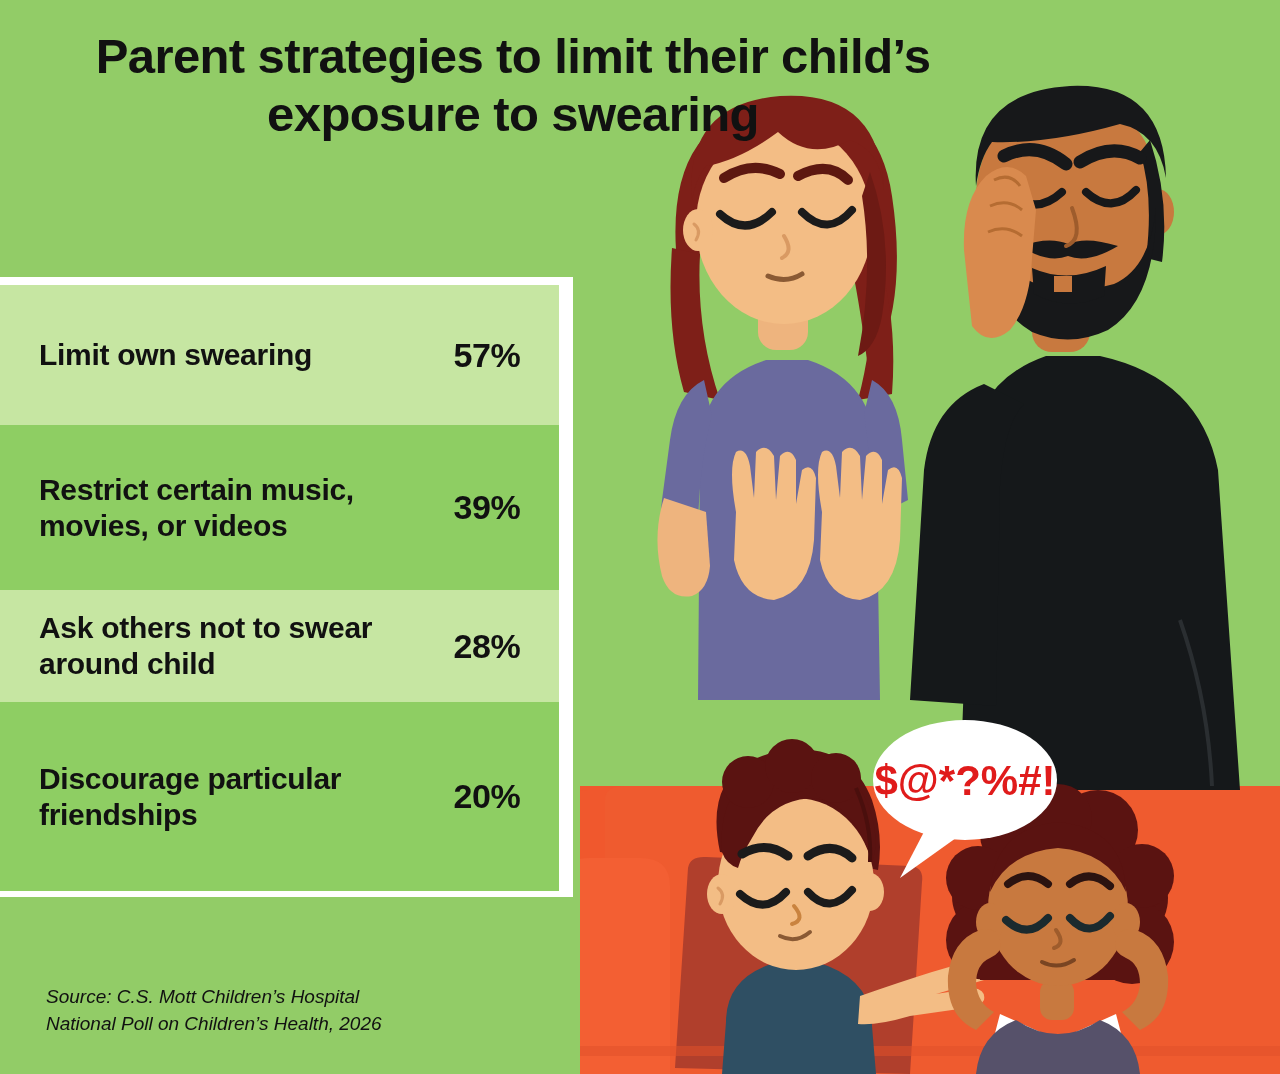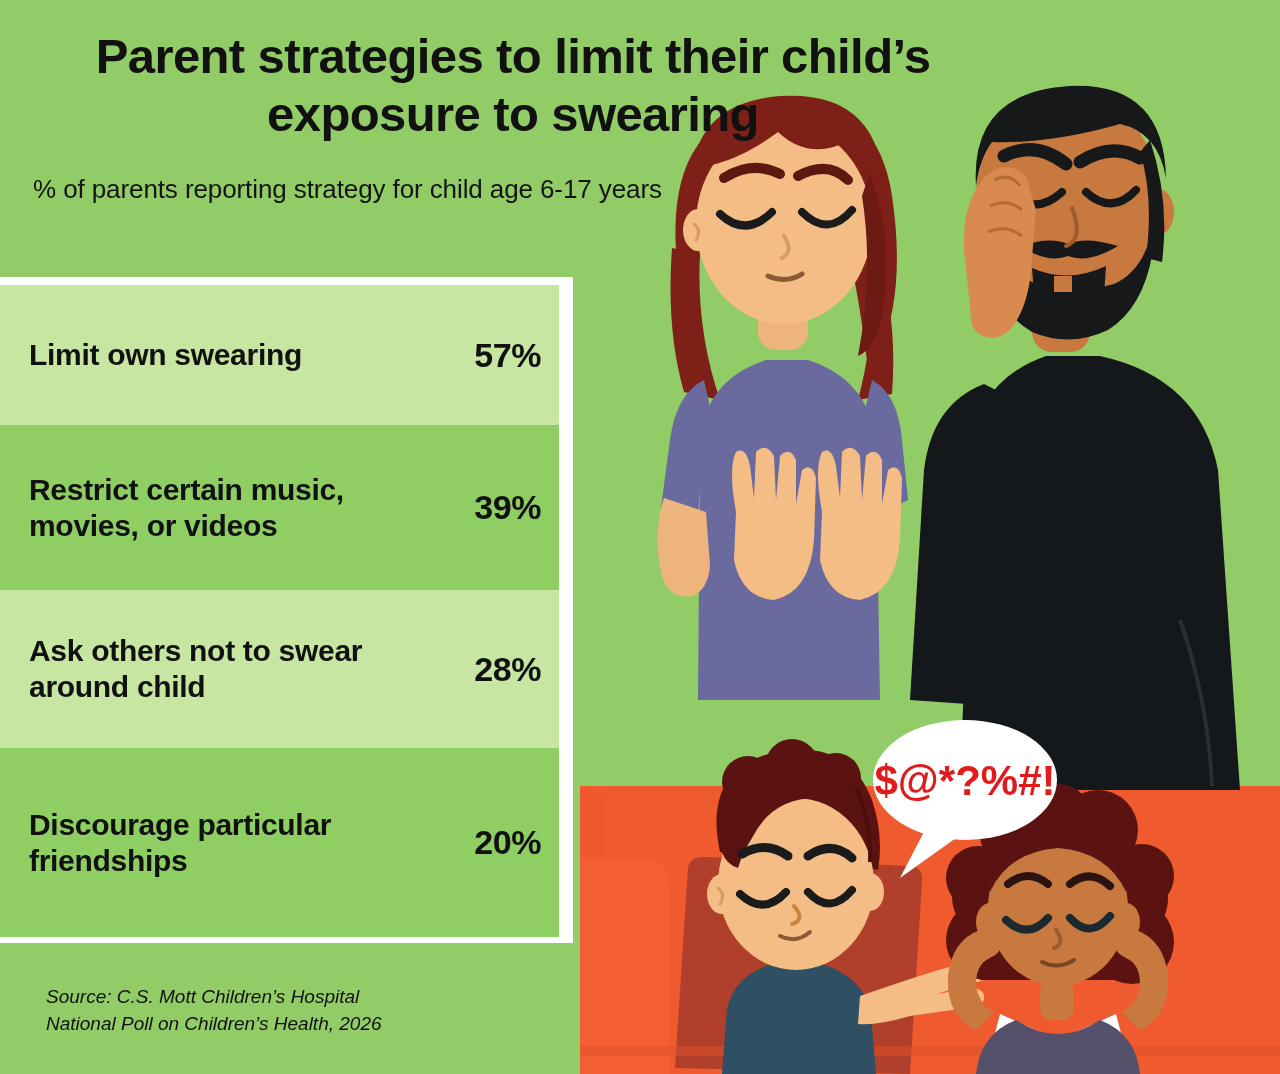--- a/index.html
+++ b/index.html
@@ -61,40 +61,40 @@
     width: 573px;
     background: #ffffff;
     padding: 8px 14px 6px 0;
     z-index: 6;
   }
 
   .table-row {
     display: flex;
     align-items: center;
     width: 100%;
-    padding-left: 29px;
+    padding-left: 39px;
     padding-right: 18px;
   }
 
   .table-row.tint-light { background: #c6e6a2; }
   .table-row.tint-dark  { background: #8ece63; }
 
   .row-label {
     flex: 1 1 auto;
     font-size: 30px;
     font-weight: bold;
     color: #111111;
     line-height: 1.2;
     letter-spacing: -0.3px;
     padding-right: 10px;
   }
 
   .row-value {
     flex: 0 0 108px;
-    text-align: right;
+    text-align: center;
     font-size: 34px;
     font-weight: bold;
     color: #111111;
     letter-spacing: -0.4px;
   }
 
   
   #source {
     position: absolute;
     left: 46px;
@@ -290,36 +290,35 @@
 
   <g>
     <ellipse cx="385" cy="780" rx="92" ry="60" fill="#ffffff"></ellipse>
     <path d="M 346 828 L 320 878 L 376 838 Z" fill="#ffffff"></path>
     <text id="bubble-text" x="385" y="795" text-anchor="middle" font-family="Liberation Sans, sans-serif" font-size="42" font-weight="bold" fill="#e01b1b">$@*?%#!</text>
   </g>
 </svg>
 
 <div id="header">
   <h1 id="chart-title">Parent strategies to limit their child’s exposure to swearing</h1>
-  <p id="chart-subtitle">% of parents reporting strategy for child age 6-17 years</p>
 </div>
 
 <div id="table-panel">
 
   <div class="table-row tint-light" style="height:140px">
     <div class="row-label">Limit own swearing</div>
     <div class="row-value">57%</div>
   </div>
 
   <div class="table-row tint-dark" style="height:165px">
     <div class="row-label">Restrict certain music, movies, or videos</div>
     <div class="row-value">39%</div>
   </div>
 
-  <div class="table-row tint-light" style="height:158px">
+  <div class="table-row tint-light" style="height:112px">
     <div class="row-label">Ask others not to swear around child</div>
     <div class="row-value">28%</div>
   </div>
 
   <div class="table-row tint-dark" style="height:189px">
     <div class="row-label">Discourage particular friendships</div>
     <div class="row-value">20%</div>
   </div>
 
 </div>

